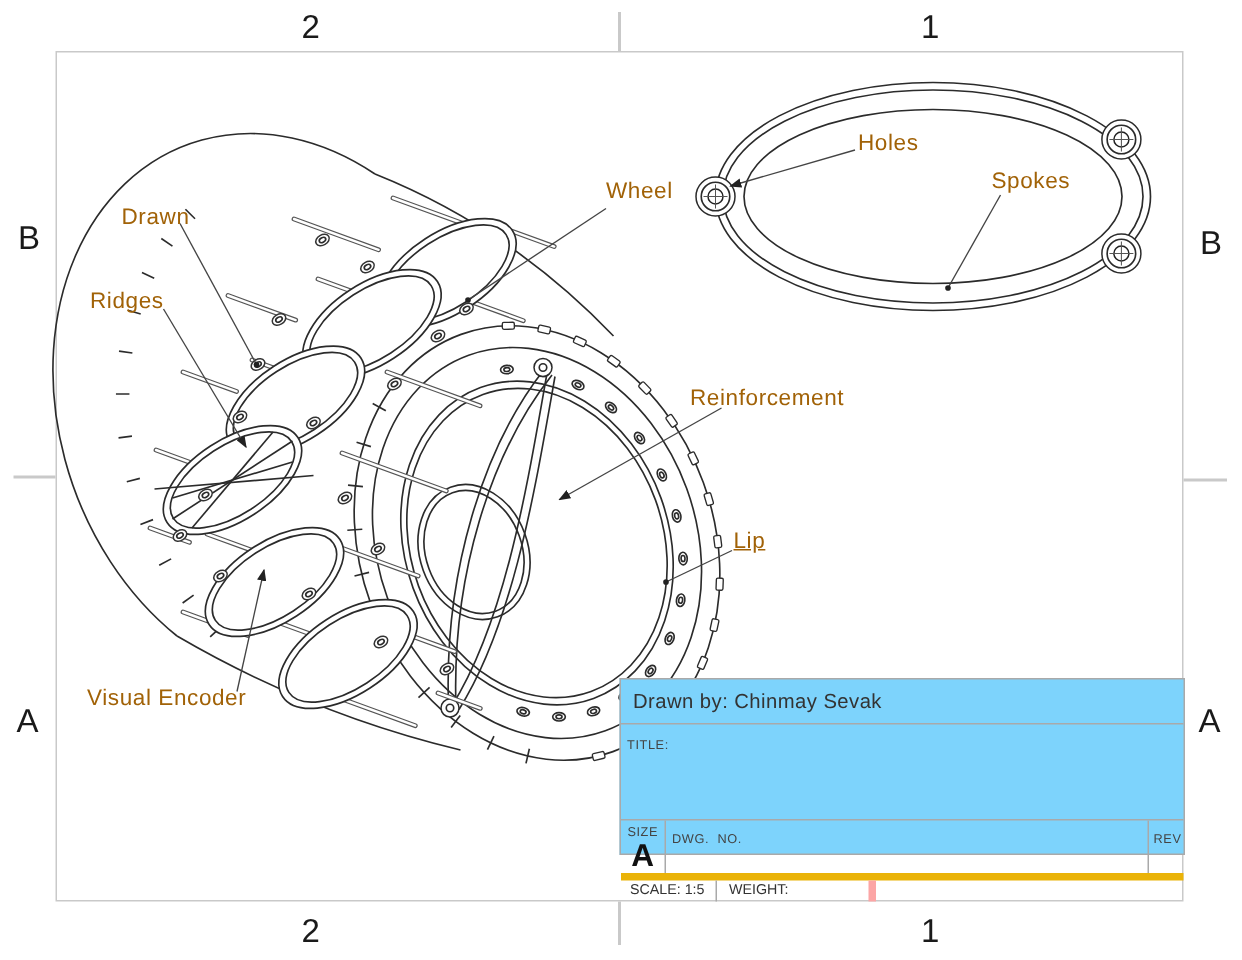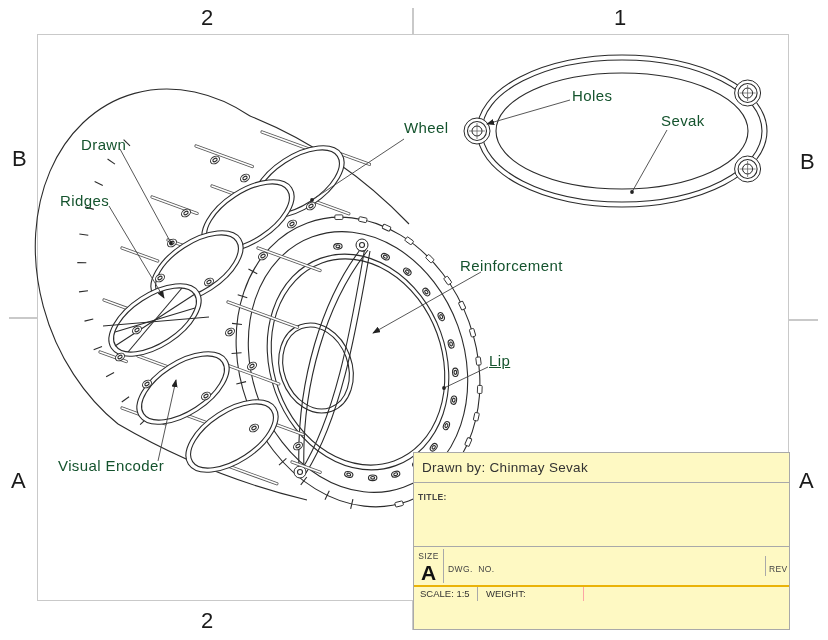--- a/index.html
+++ b/index.html
@@ -10,41 +10,41 @@
   .frame{
     position:absolute;left:37px;top:34px;width:752px;height:567px;
     border:1.5px solid #c9c9c9;box-sizing:border-box;
   }
   .tick{position:absolute;background:#c9c9c9;}
   .tick-top{left:412px;top:8px;width:1.5px;height:26px;}
   .tick-bottom{left:412px;top:601px;width:1.5px;height:29px;}
   .tick-left{left:9px;top:317px;width:28px;height:1.5px;}
   .tick-right{left:789px;top:319px;width:29px;height:1.5px;}
   .zone{position:absolute;font-size:22px;color:#1a1a1a;line-height:1;}
-  .lbl{position:absolute;font-size:15px;color:#14532d;letter-spacing:.4px;white-space:nowrap;line-height:1;}
+  .lbl{position:absolute;font-size:15px;color:#a16207;letter-spacing:.4px;white-space:nowrap;line-height:1;}
   svg{position:absolute;left:0;top:0;}
   .ln{fill:none;stroke:#2b2b2b;stroke-width:1.1;}
   .leader{stroke:#444;stroke-width:.9;}
   
-  .tb{position:absolute;left:413px;top:452px;width:377px;height:178px;box-sizing:border-box;
-      border:1px solid #a9a9a9;background:#fef9c3;}
+  .tb{position:absolute;left:413px;top:452px;width:377px;height:118px;box-sizing:border-box;
+      border:1px solid #a9a9a9;background:#7dd3fc;}
   .tb *{box-sizing:border-box;}
   .tb-row1{height:30px;border-bottom:1px solid #a9a9a9;font-size:13.5px;color:#333;
            display:flex;align-items:center;padding-left:8px;letter-spacing:.3px;}
-  .tb-row2{height:64px;border-bottom:1px solid #a9a9a9;padding:3px 0 0 4px;font-weight:bold;}
+  .tb-row2{height:64px;border-bottom:1px solid #a9a9a9;padding:3px 0 0 4px;}
   .micro{font-size:8.5px;color:#444;letter-spacing:.4px;white-space:pre;}
-  .tb-row3{height:40px;border-bottom:2px solid #eab308;display:flex;align-items:center;}
+  .tb-row3{height:40px;border-bottom:5px solid #eab308;display:flex;}
   .tb-size{width:30px;border-right:1px solid #a9a9a9;display:flex;flex-direction:column;align-items:center;padding-top:2px;}
   .tb-size .bigA{font-size:21px;font-weight:bold;color:#111;line-height:1;margin-top:1px;}
   .tb-dwg{flex:1;border-right:1px solid #a9a9a9;padding:2px 0 0 4px;}
   .tb-dwg .dwgval{display:block;font-size:15px;color:#222;margin:3px 0 0 16px;letter-spacing:.5px;}
   .tb-rev{width:23px;padding:2px 0 0 3px;}
   .tb-row4{height:14px;display:flex;font-size:9.5px;color:#333;}
   .tb-scale{width:64px;border-right:1px solid #a9a9a9;padding:1px 0 0 6px;white-space:pre;}
-  .tb-weight{width:106px;border-right:1px solid #fca5a5;padding:1px 12px 0 8px;white-space:pre;}
+  .tb-weight{width:106px;border-right:5px solid #fca5a5;padding:1px 12px 0 8px;white-space:pre;}
   .tb-sheet{flex:1;text-align:center;padding-top:1px;white-space:pre;}
 </style>
 </head>
 <body>
 
 <div class="frame"></div>
 <div class="tick tick-top"></div>
 <div class="tick tick-bottom"></div>
 <div class="tick tick-left"></div>
 <div class="tick tick-right"></div>
@@ -274,21 +274,21 @@
     <line class="leader" x1="481" y1="272" x2="373" y2="333" marker-end="url(#marr)"></line>
     <line class="leader" x1="488" y1="367" x2="444" y2="388" marker-end="url(#mdot)"></line>
     <line class="leader" x1="158" y1="461" x2="176" y2="380" marker-end="url(#marr)"></line>
   </g>
 </svg>
 
 <div class="lbl" style="left:81px;top:137px;">Drawn</div>
 <div class="lbl" style="left:60px;top:193px;">Ridges</div>
 <div class="lbl" style="left:404px;top:120px;">Wheel</div>
 <div class="lbl" style="left:572px;top:88px;">Holes</div>
-<div class="lbl" style="left:661px;top:113px;">Sevak</div>
+<div class="lbl" style="left:661px;top:113px;">Spokes</div>
 <div class="lbl" style="left:460px;top:258px;">Reinforcement</div>
 <div class="lbl" style="left:489px;top:353px;text-decoration:underline;">Lip</div>
 <div class="lbl" style="left:58px;top:458px;">Visual Encoder</div>
 
 <div class="tb">
   <div class="tb-row1">
     <span>Drawn by: Chinmay Sevak</span>
   </div>
   <div class="tb-row2">
     <span class="micro">TITLE:</span>

